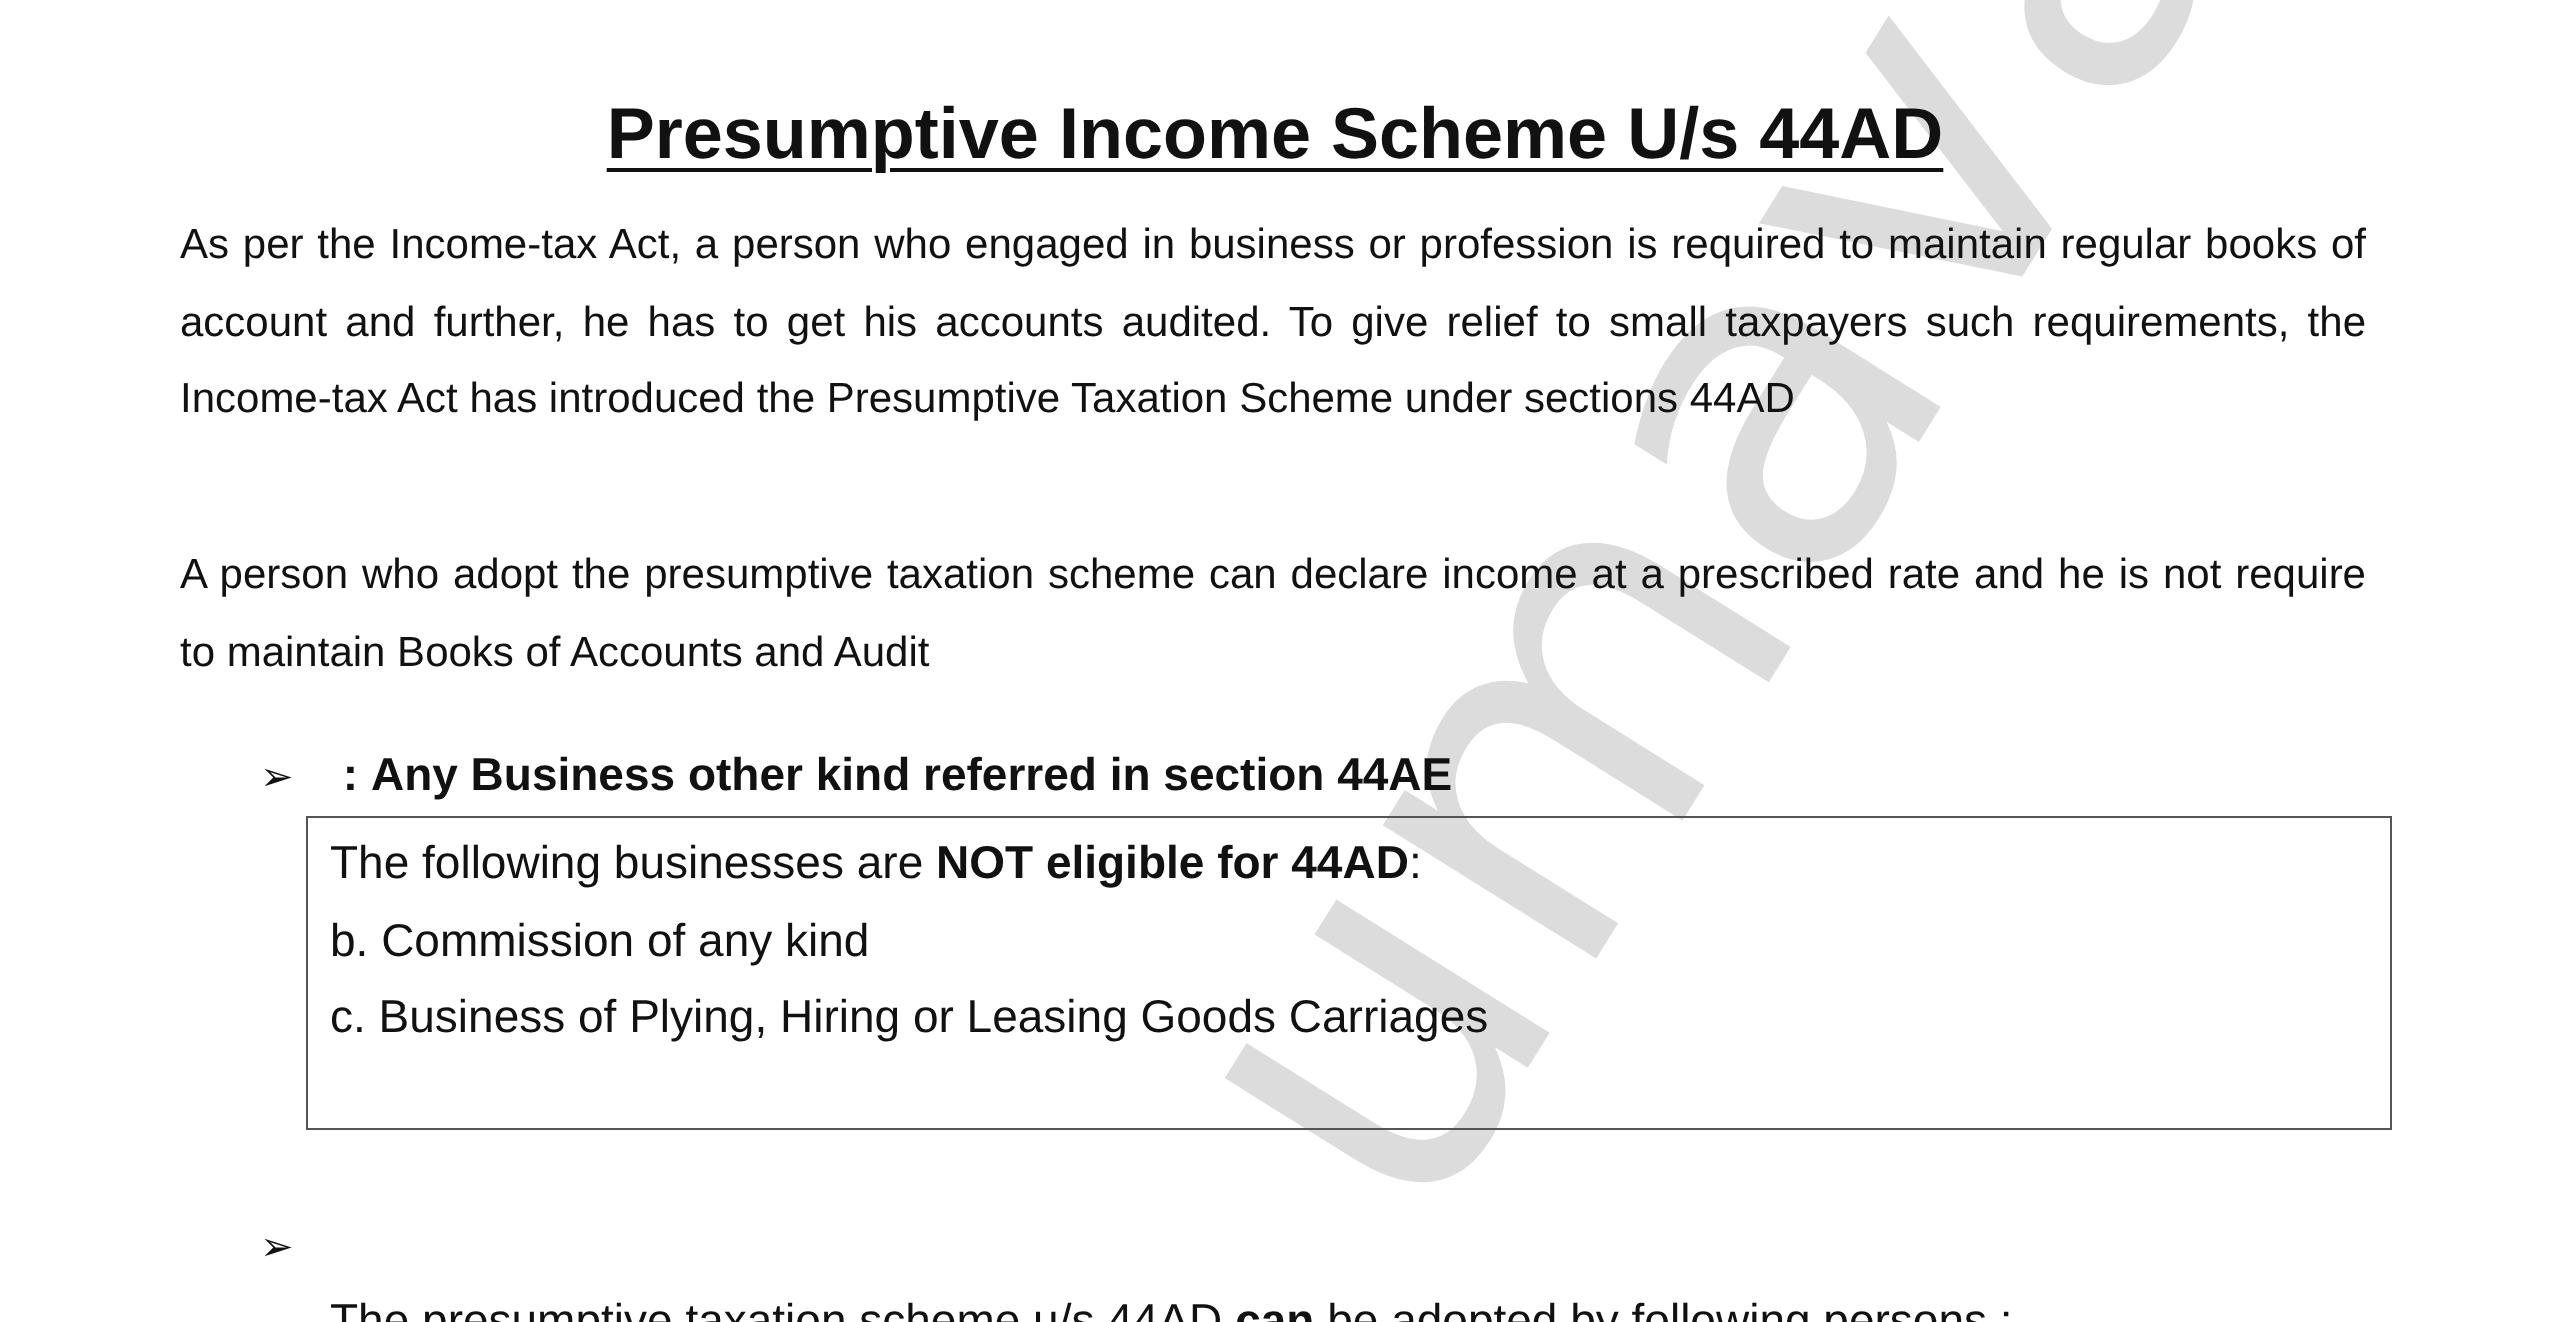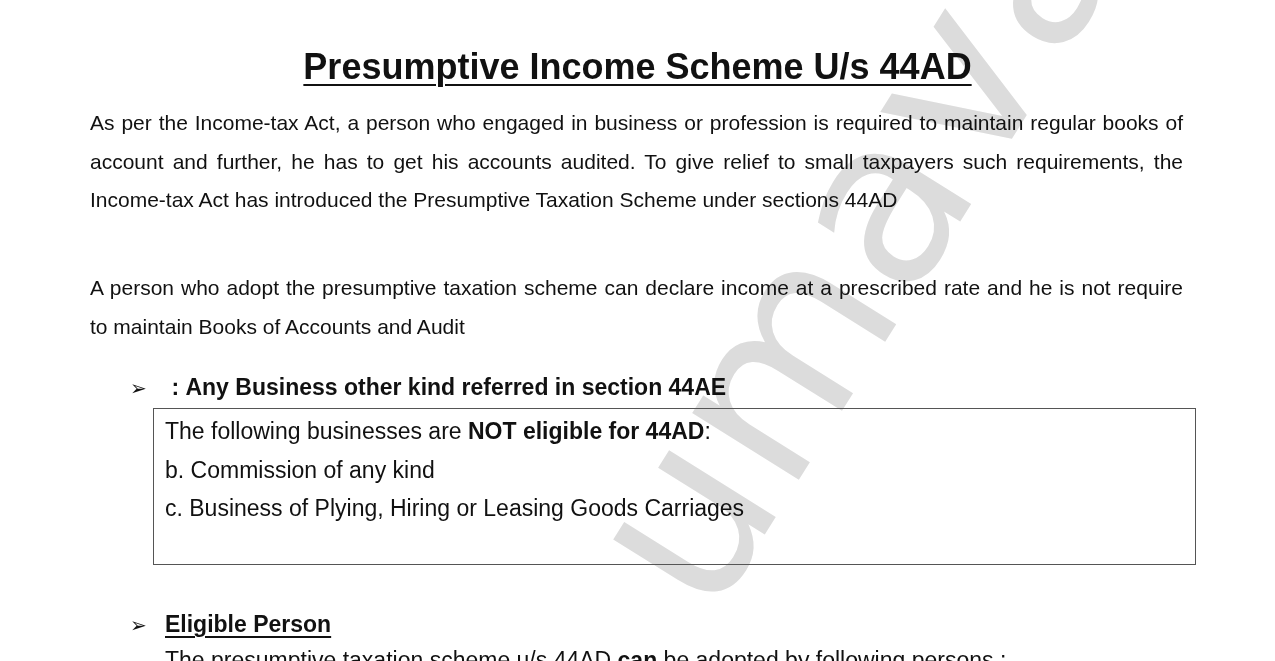--- a/index.html
+++ b/index.html
@@ -85,21 +85,20 @@
     <div class="box">
       <div class="line">
         <span>The following businesses are </span><b>NOT eligible for 44AD</b><span>:</span>
       </div>
       <div class="line">b. Commission of any kind</div>
       <div class="line">c. Business of Plying, Hiring or Leasing Goods Carriages</div>
     </div>
 
     <div class="bullet-row b2">
       <span class="arrow">➢</span>
-      <span class="head">Eligible Person</span>
     </div>
 
     <div class="bottom-line">
       <span style="white-space:pre">The presumptive taxation scheme u/s 44AD </span><b>can</b><span style="white-space:pre"> be adopted by following persons :</span>
     </div>
 
   </div>
 </div>
 
 </body></html>

